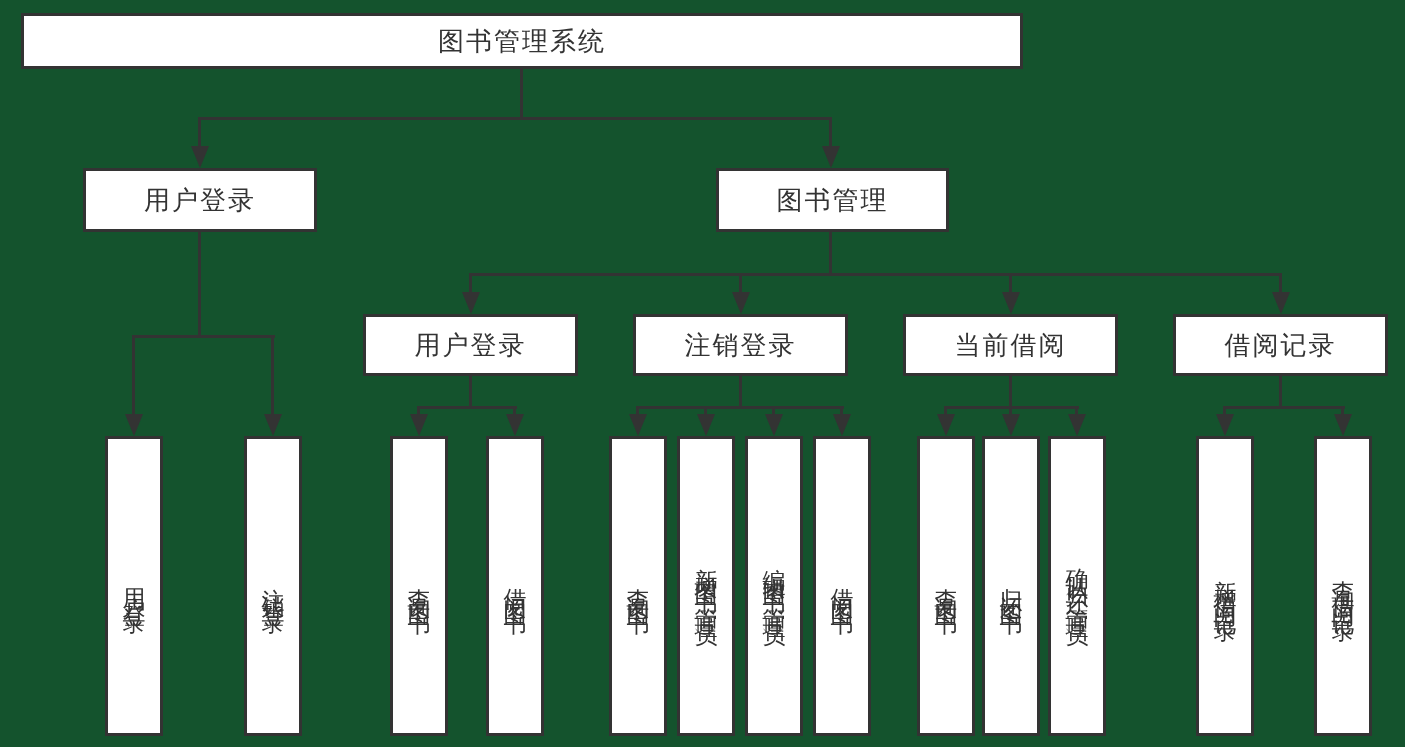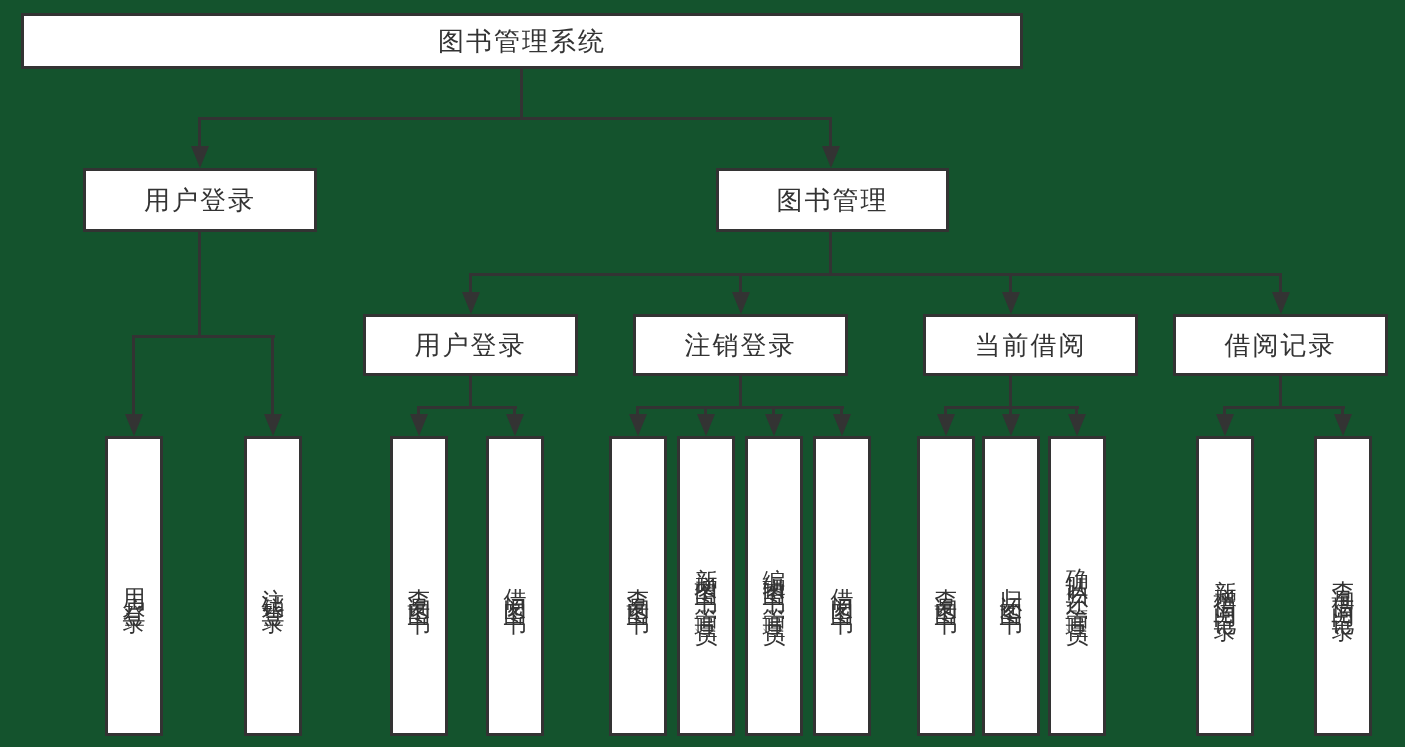--- a/index.html
+++ b/index.html
@@ -68,21 +68,21 @@
 
 <div class="stage">
 
   <div class="box hbox" style="left:21px; top:13px; width:1002px; height:56px;">图书管理系统</div>
 
   <div class="box hbox" style="left:83px; top:168px; width:234px; height:64px;">用户登录</div>
   <div class="box hbox" style="left:716px; top:168px; width:233px; height:64px;">图书管理</div>
 
   <div class="box hbox" style="left:363px; top:314px; width:215px; height:62px;">用户登录</div>
   <div class="box hbox" style="left:633px; top:314px; width:215px; height:62px;">注销登录</div>
-  <div class="box hbox" style="left:903px; top:314px; width:215px; height:62px;margin-left:20px;">当前借阅</div>
+  <div class="box hbox" style="left:903px; top:314px; width:215px; height:62px;">当前借阅</div>
   <div class="box hbox" style="left:1173px; top:314px; width:215px; height:62px;">借阅记录</div>
 
   <div class="box vbox" style="left:105px; top:436px; width:58px; height:300px;">用户登录</div>
   <div class="box vbox" style="left:244px; top:436px; width:58px; height:300px;">注销登录</div>
 
   <div class="box vbox" style="left:390px; top:436px; width:58px; height:300px;">查询图书</div>
   <div class="box vbox" style="left:486px; top:436px; width:58px; height:300px;">借阅图书</div>
 
   <div class="box vbox" style="left:609px; top:436px; width:58px; height:300px;">查询图书</div>
   <div class="box vbox" style="left:677px; top:436px; width:58px; height:300px;">新增图书（管理员）</div>

